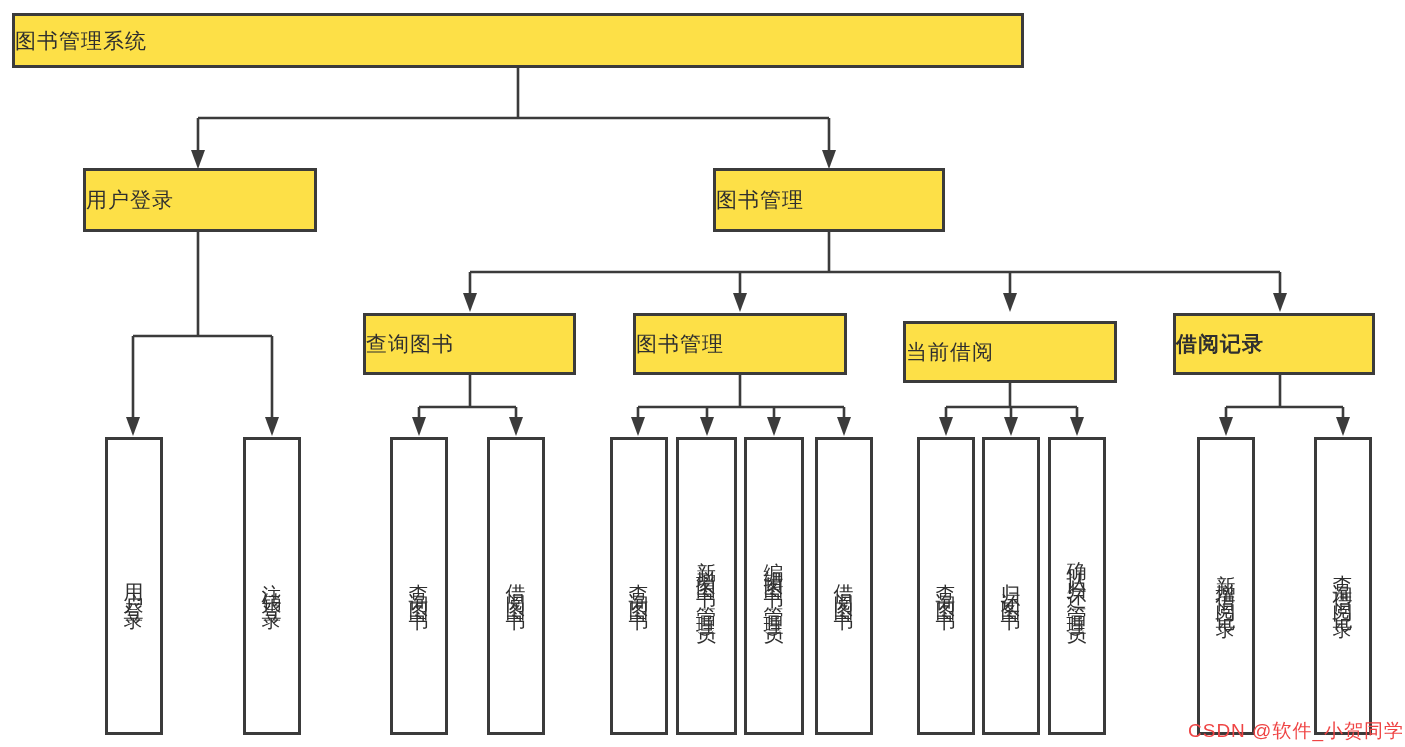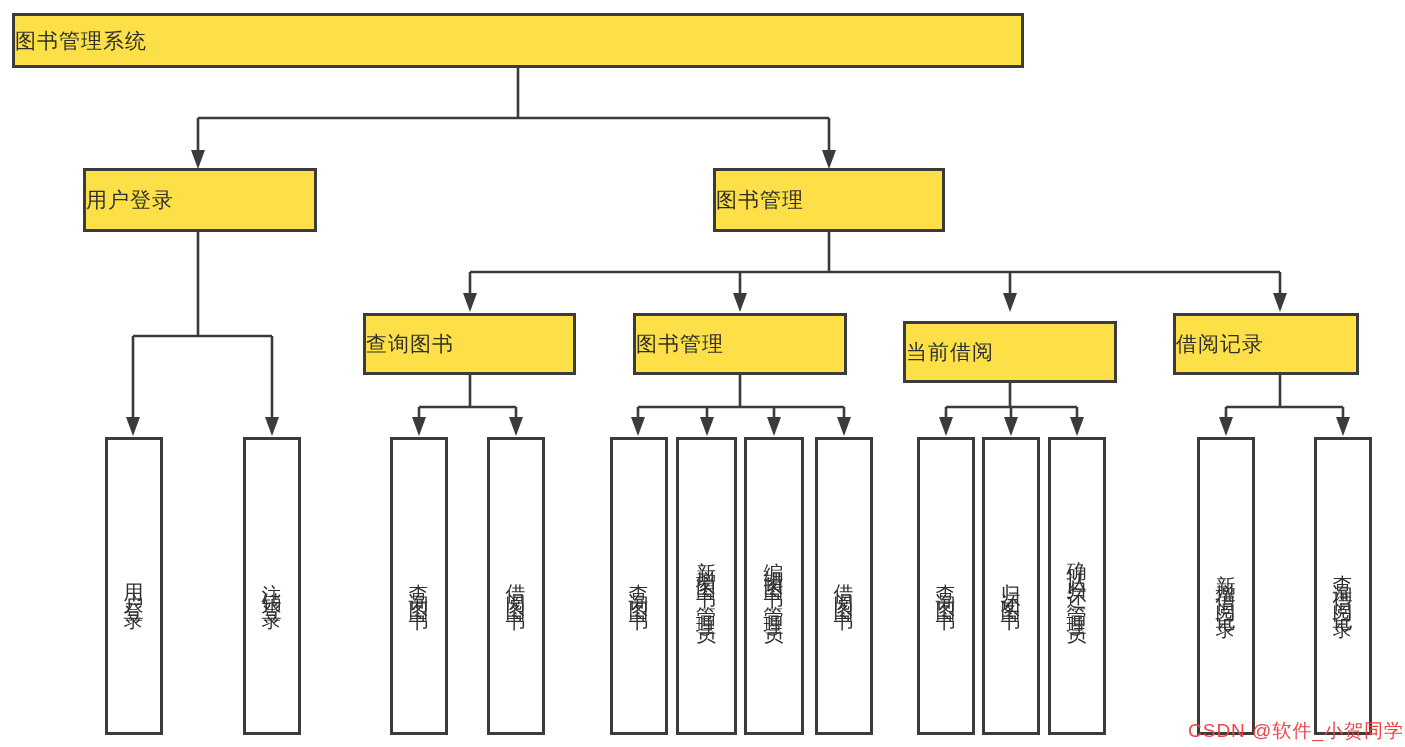--- a/index.html
+++ b/index.html
@@ -52,21 +52,21 @@
     white-space: nowrap;
   }
   
   #node-root            { left: 12px;   top: 13px;  width: 1012px; height: 55px; }
   #node-user-login      { left: 83px;   top: 168px; width: 234px;  height: 64px; }
   #node-book-management { left: 713px;  top: 168px; width: 232px;  height: 64px; }
   .lvl3 { top: 313px; height: 62px; }
   #node-new-book-recommend { left: 363px;  width: 213px; }
   #node-book-borrow        { left: 633px;  width: 214px; }
   #node-current-borrow     { left: 903px;  width: 214px; margin-top: 8px; }
-  #node-borrow-records     { left: 1173px; width: 186px; }
+  #node-borrow-records     { left: 1173px; width: 202px; font-weight: bold; }
   #leaf-user-login          { left: 105px; }
   #leaf-logout              { left: 243px; }
   #leaf-query-books-1       { left: 390px; }
   #leaf-borrow-books-1      { left: 487px; }
   #leaf-query-books-2       { left: 610px; }
   #leaf-add-book-admin      { left: 676px; width: 61px; }
   #leaf-edit-book-admin     { left: 744px; width: 60px; }
   #leaf-borrow-books-2      { left: 815px; }
   #leaf-query-books-3       { left: 917px; }
   #leaf-return-books        { left: 982px; }

